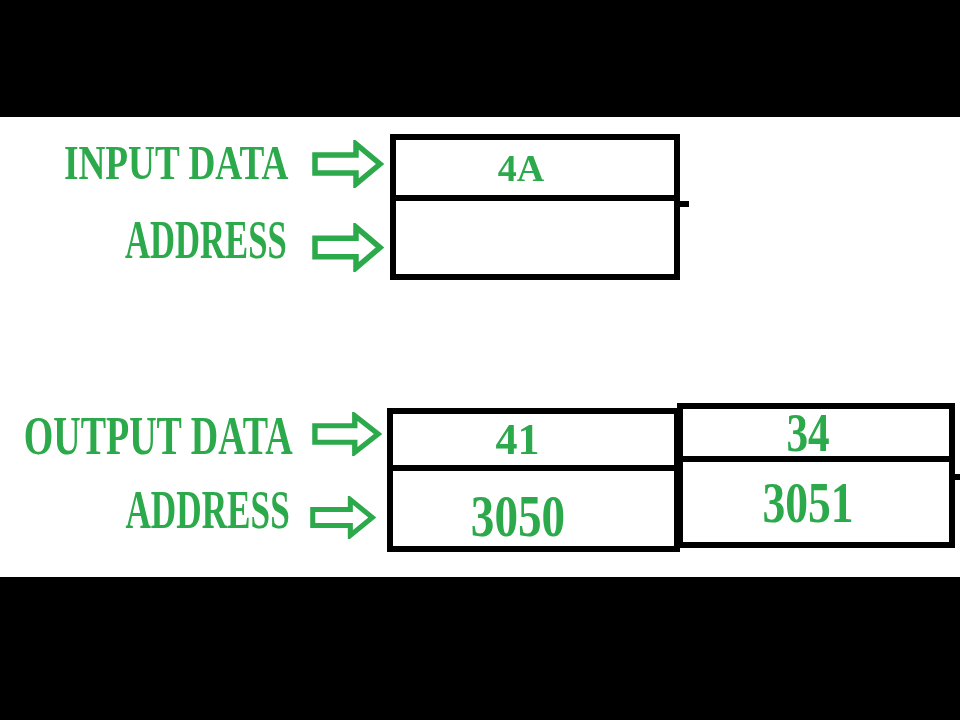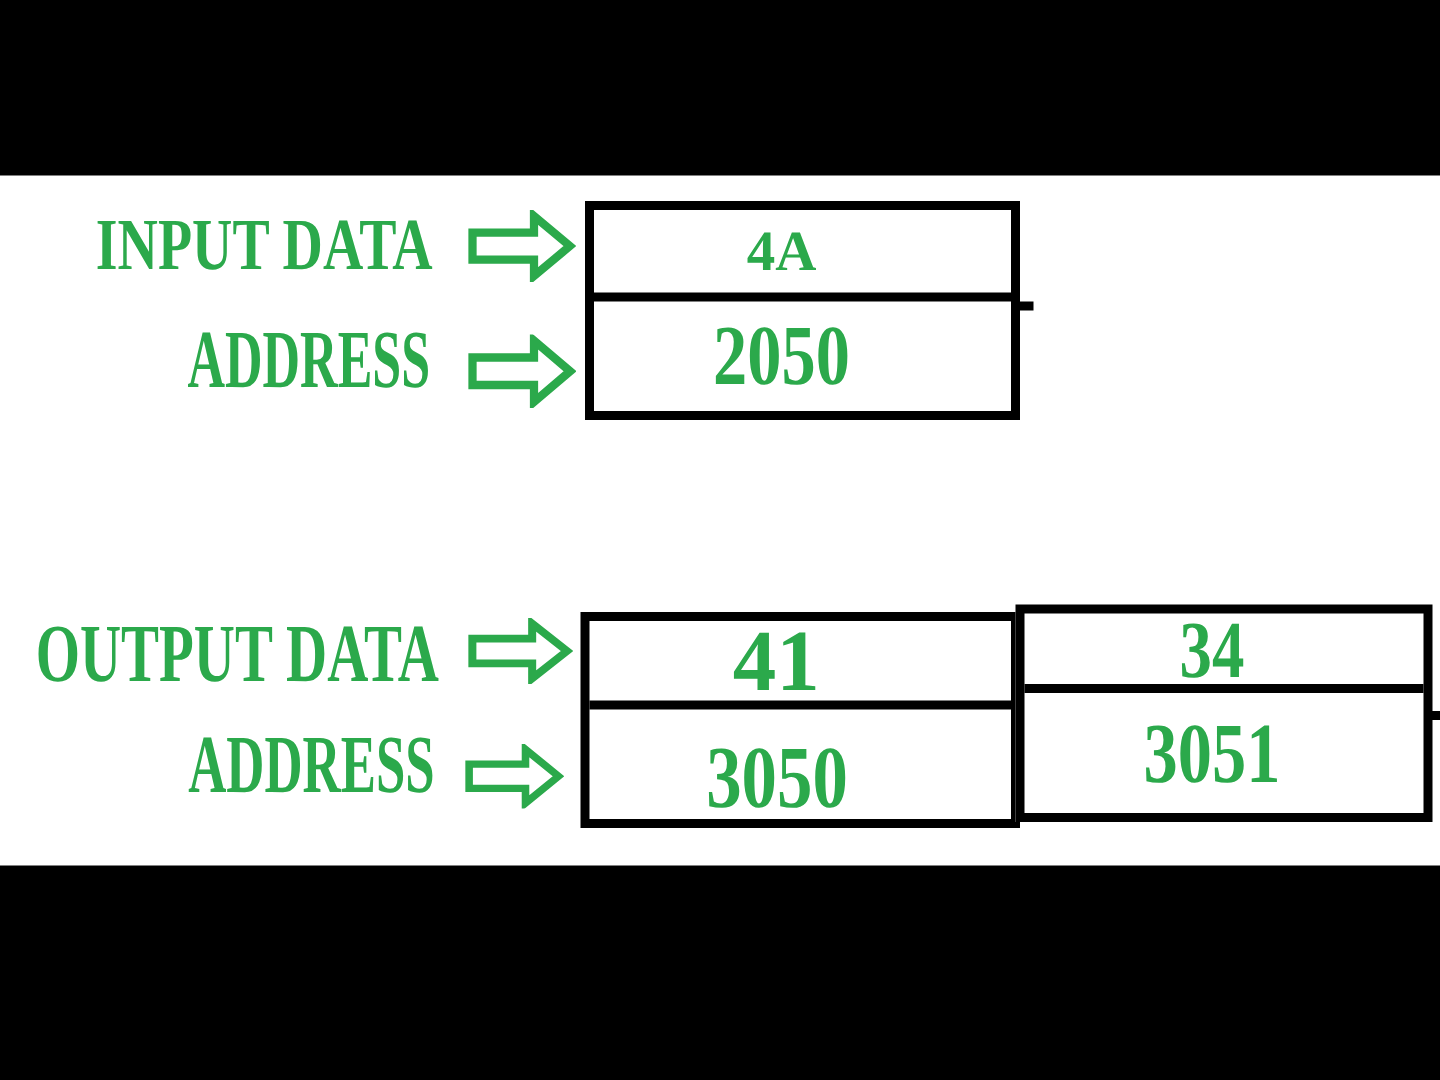--- a/index.html
+++ b/index.html
@@ -62,21 +62,21 @@
 
   .val {
     color: #2BA94B;
     font-weight: bold;
     line-height: 1;
     display: inline-block;
     white-space: nowrap;
   }
   .v-4a   { font-size: 38px; transform: translateX(-14px); }
   .v-2050 { font-size: 57px; transform: translateX(-14px) scaleX(0.8); }
-  .v-41   { font-size: 58px; transform: translateX(-16px); }
+  .v-41   { font-size: 44px; transform: translateX(-16px); }
   .v-3050 { font-size: 59px; transform: translateX(-16px) scaleX(0.8); }
   .v-34   { font-size: 54px; transform: translateX(-8px) scaleX(0.8); }
   .v-3051 { font-size: 57px; transform: translateX(-8px) scaleX(0.8); }
 
   .tick { position: absolute; background: #000000; }
   .tick1 { left: 680px; top: 201px; width: 9px; height: 6px; }
   .tick2 { left: 953px; top: 474px; width: 7px; height: 6px; }
 </style>
 </head>
 <body>
@@ -94,23 +94,20 @@
 
   <div class="label lbl-addr1">ADDRESS</div>
 
   <svg class="arrow a2" width="72" height="49" viewBox="0 0 72 48" preserveAspectRatio="none">
     <polygon points="3,15 44,15 44,4 68,24 44,44 44,33 3,33" fill="#ffffff" stroke="#2BA94B" stroke-width="5.5" stroke-linejoin="miter"></polygon>
   </svg>
 
   <div class="mtable t-input">
     <div class="cell r1">
       <span class="val v-4a">4A</span>
-    </div>
-    <div class="cell r2">
-      <span class="val v-2050">2050</span>
     </div>
   </div>
   <div class="tick tick1"></div>
 
   <div class="label lbl-output">OUTPUT DATA</div>
 
   <svg class="arrow a3" width="70" height="44" viewBox="0 0 72 48" preserveAspectRatio="none">
     <polygon points="3,15 44,15 44,4 68,24 44,44 44,33 3,33" fill="#ffffff" stroke="#2BA94B" stroke-width="5.5" stroke-linejoin="miter"></polygon>
   </svg>
 

